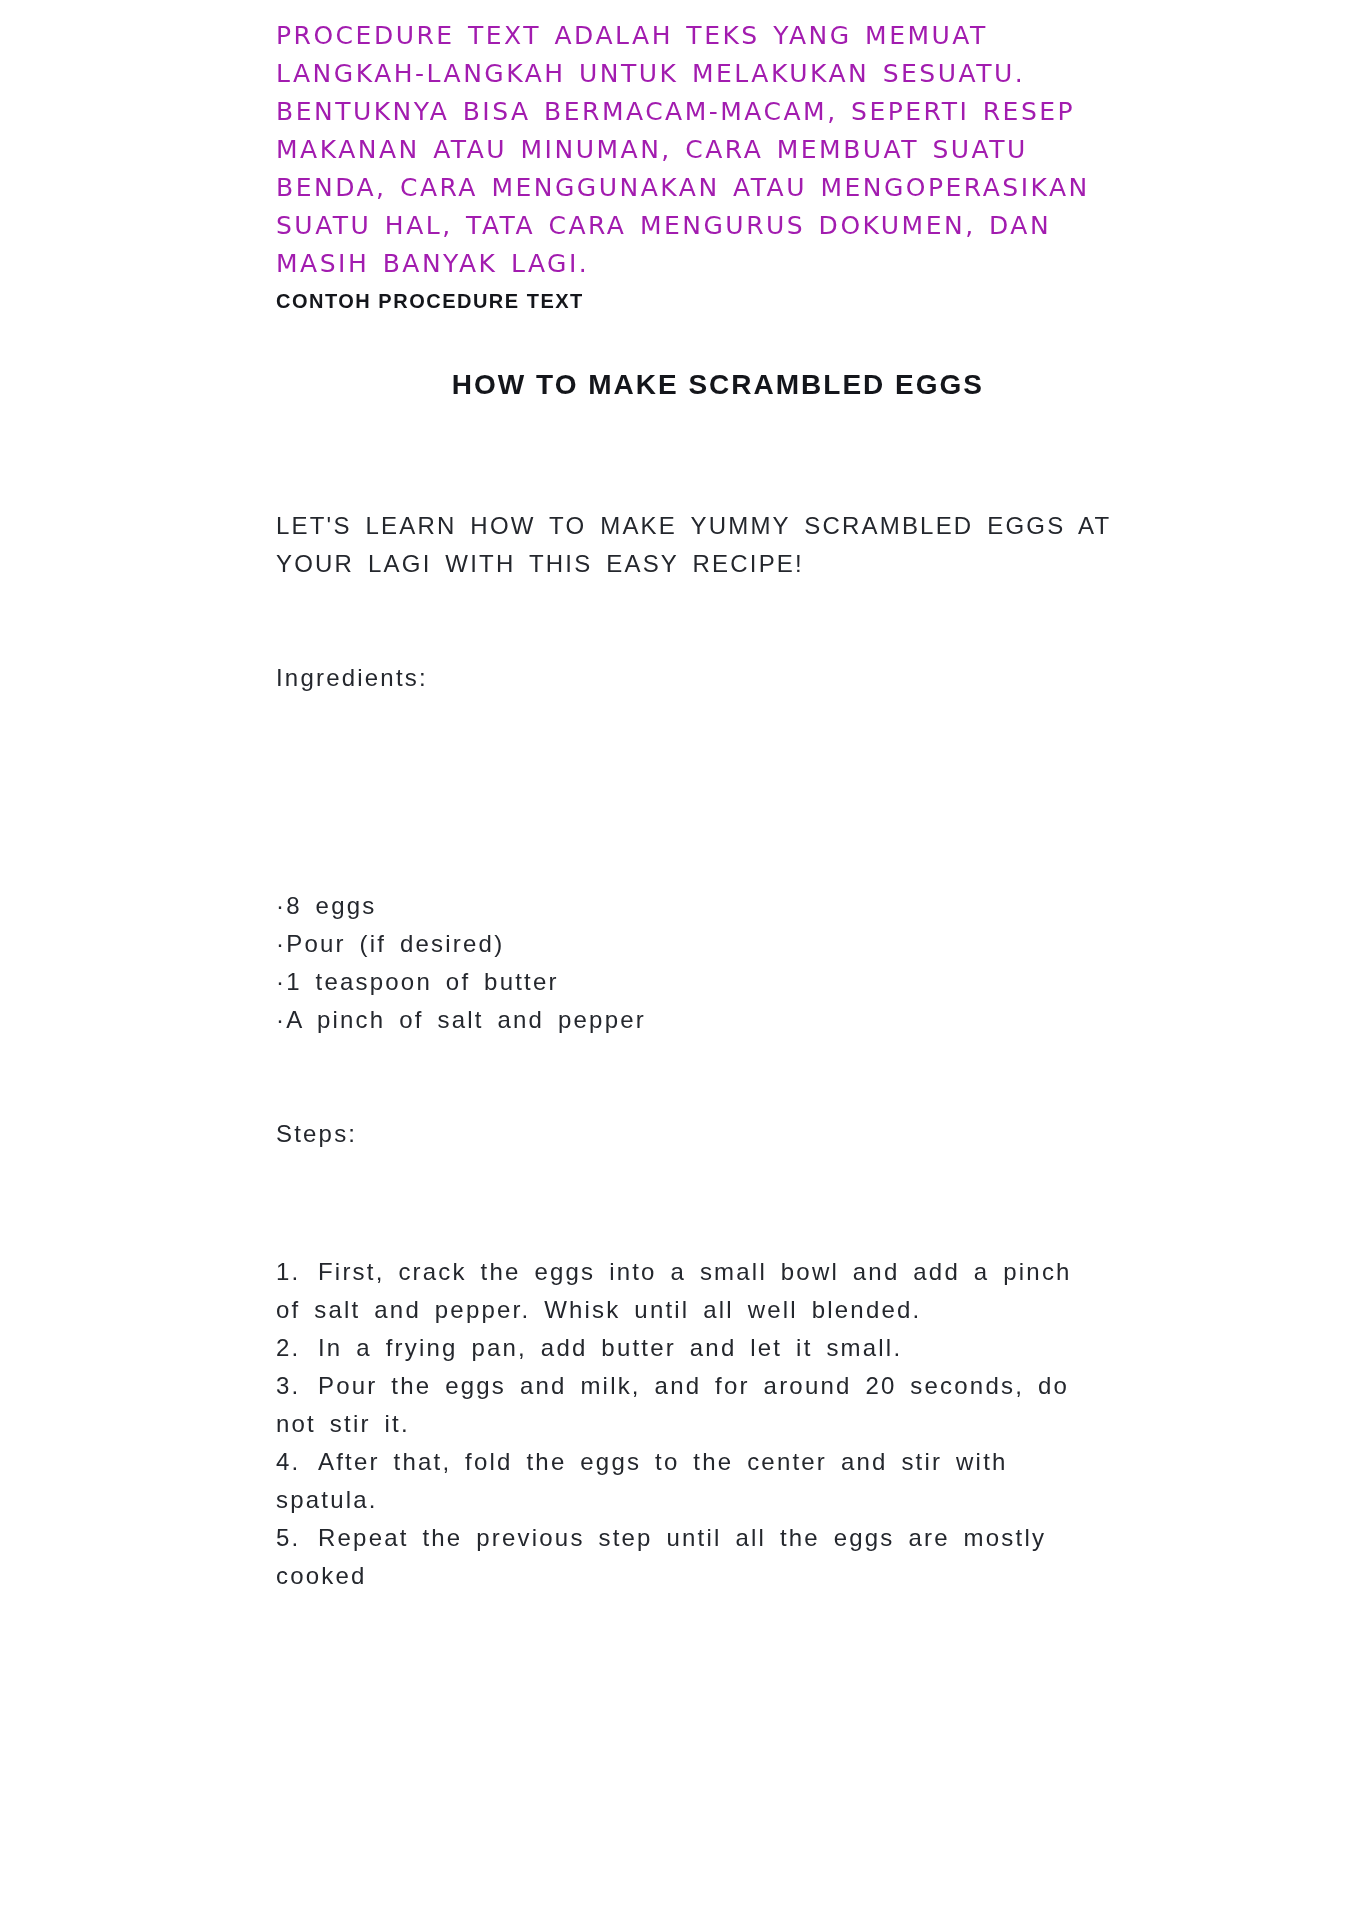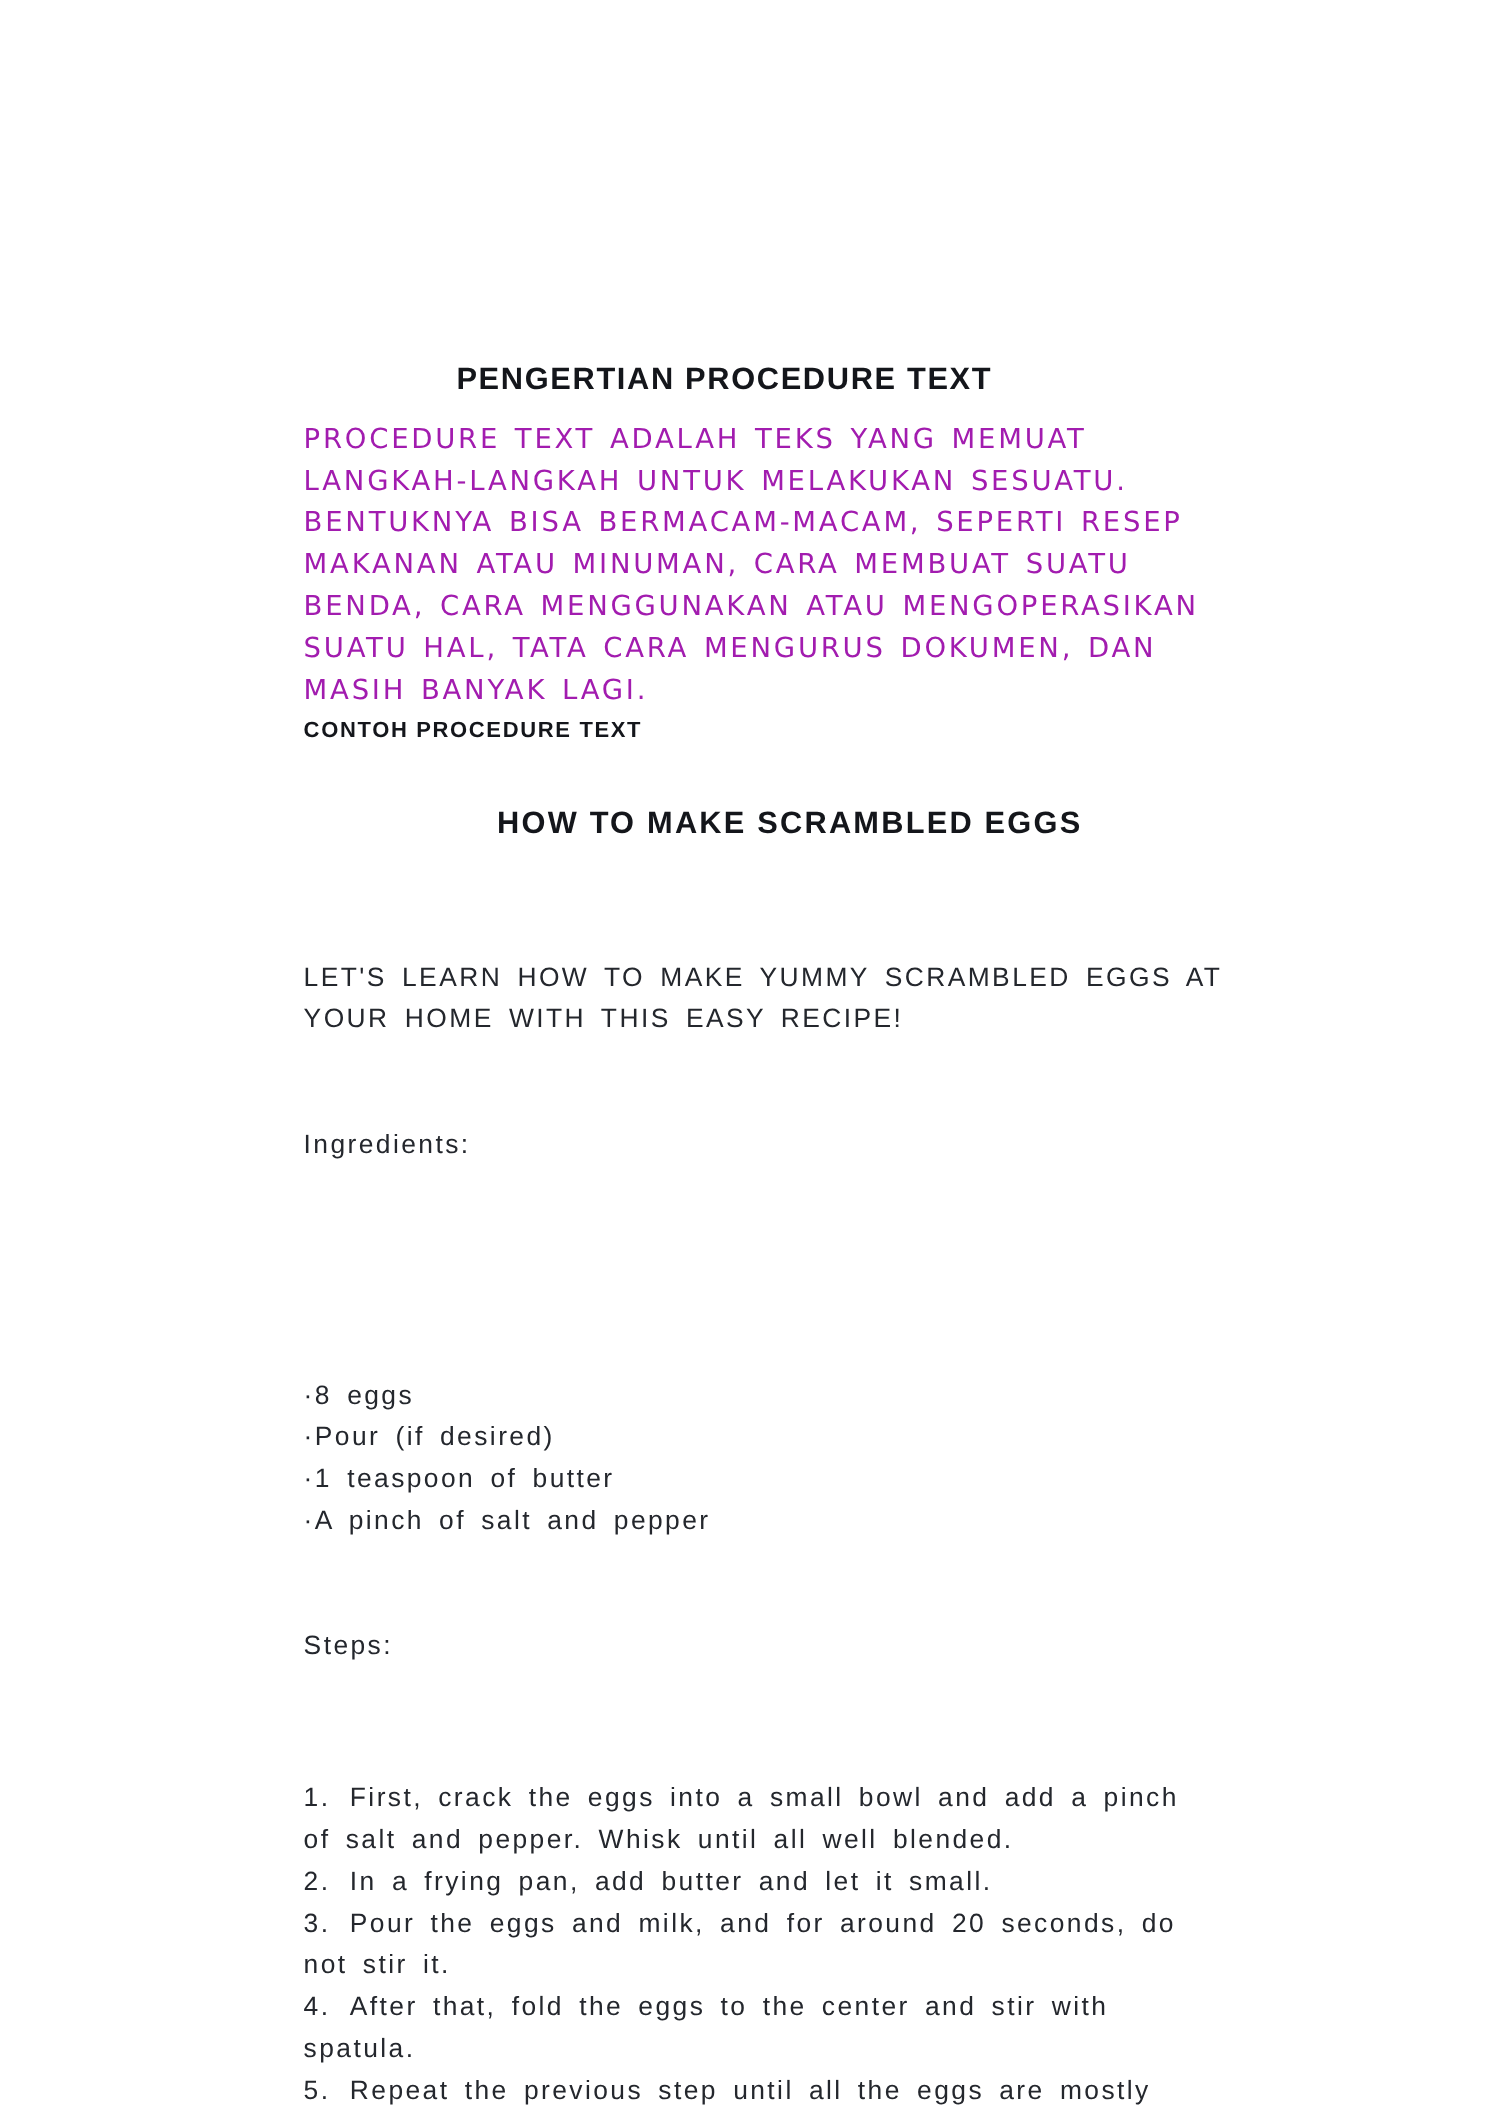--- a/index.html
+++ b/index.html
@@ -97,37 +97,36 @@
     text-indent: 42px;
     white-space: pre;
   }
 </style>
 </head>
 <body>
 
 <div class="page">
   <div class="content">
 
-    <h1 class="title">PENGERTIAN PROCEDURE TEXT</h1>
 
     <p class="para-upper">PROCEDURE TEXT ADALAH TEKS YANG MEMUAT
 LANGKAH-LANGKAH UNTUK MELAKUKAN SESUATU.
 BENTUKNYA BISA BERMACAM-MACAM, SEPERTI RESEP
 MAKANAN ATAU MINUMAN, CARA MEMBUAT SUATU
 BENDA, CARA MENGGUNAKAN ATAU MENGOPERASIKAN
 SUATU HAL, TATA CARA MENGURUS DOKUMEN, DAN
 MASIH BANYAK LAGI.</p>
 
     <h2 class="subheading">CONTOH PROCEDURE TEXT</h2>
 
     <h2 class="recipe-title">HOW TO MAKE SCRAMBLED EGGS</h2>
 
     <div class="recipe-body">
       <div>LET'S LEARN HOW TO MAKE YUMMY SCRAMBLED EGGS AT
-YOUR HOME WITH THIS EASY RECIPE!</div>
+YOUR LAGI WITH THIS EASY RECIPE!</div>
       <div>Ingredients:</div>
       <div>
         
       <div class="ingredient">·8 eggs</div><div class="ingredient">·Pour (if desired)</div><div class="ingredient">·1 teaspoon of butter</div><div class="ingredient">·A pinch of salt and pepper</div></div>
       <div>Steps:</div>
     </div>
 
     <div class="steps">
 
     <div class="step">

